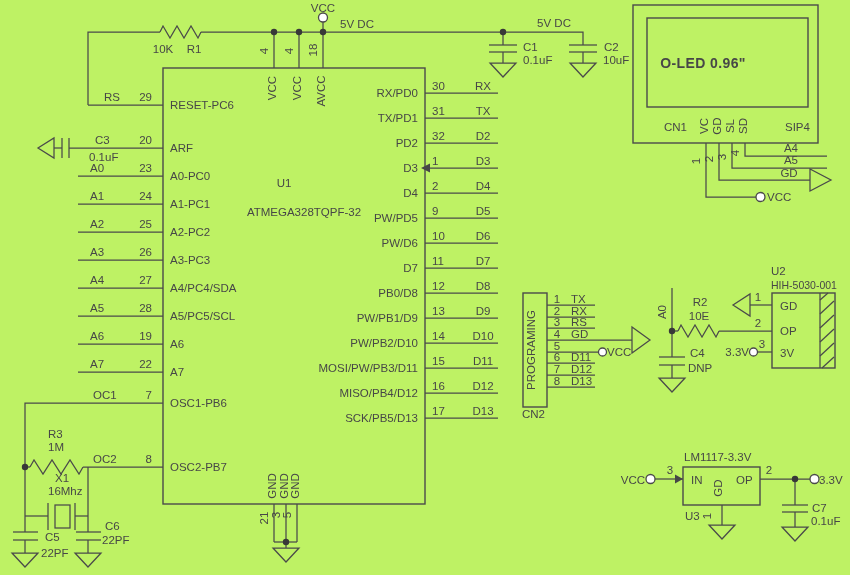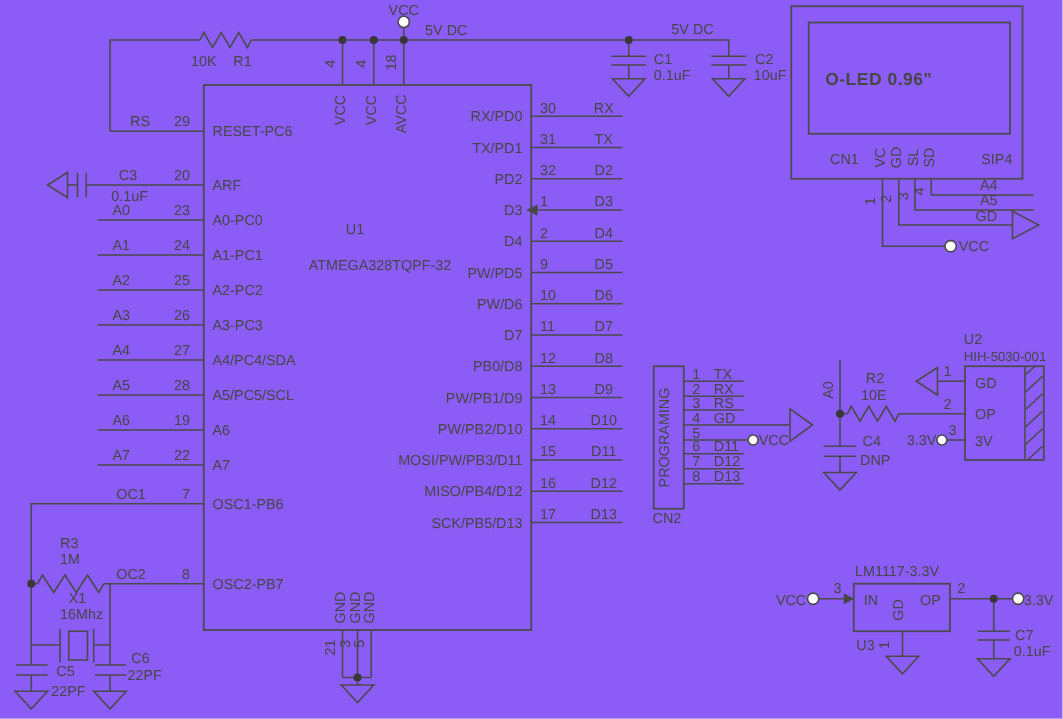--- a/index.html
+++ b/index.html
@@ -1,16 +1,16 @@
 <!DOCTYPE html>
 <html><head>
 <meta charset="utf-8">
 <style>
   html,body { margin:0; padding:0; background:#ffffff; }
-  #stage { position:relative; width:850px; height:575px; background:#8b5cf6; overflow:hidden; }
+  #stage { position:relative; width:850px; height:575px; background:#bef264; overflow:hidden; }
   svg text { font-family:"Liberation Sans", sans-serif; font-size:11.5px; fill:#474747; }
   .w   { stroke:#4a4a4a; stroke-width:1.25; fill:none; }
   .box { stroke:#4a4a4a; stroke-width:1.4; fill:none; }
   .dot { fill:#383838; stroke:none; }
   .oc  { fill:#ffffff; stroke:#4a4a4a; stroke-width:1.3; }
   .tri { fill:none; stroke:#4a4a4a; stroke-width:1.25; stroke-linejoin:miter; }
   .solid { fill:#474747; stroke:none; }
   .mid { text-anchor:middle; }
   .end { text-anchor:end; }
   .s10 { font-size:10.5px; }

